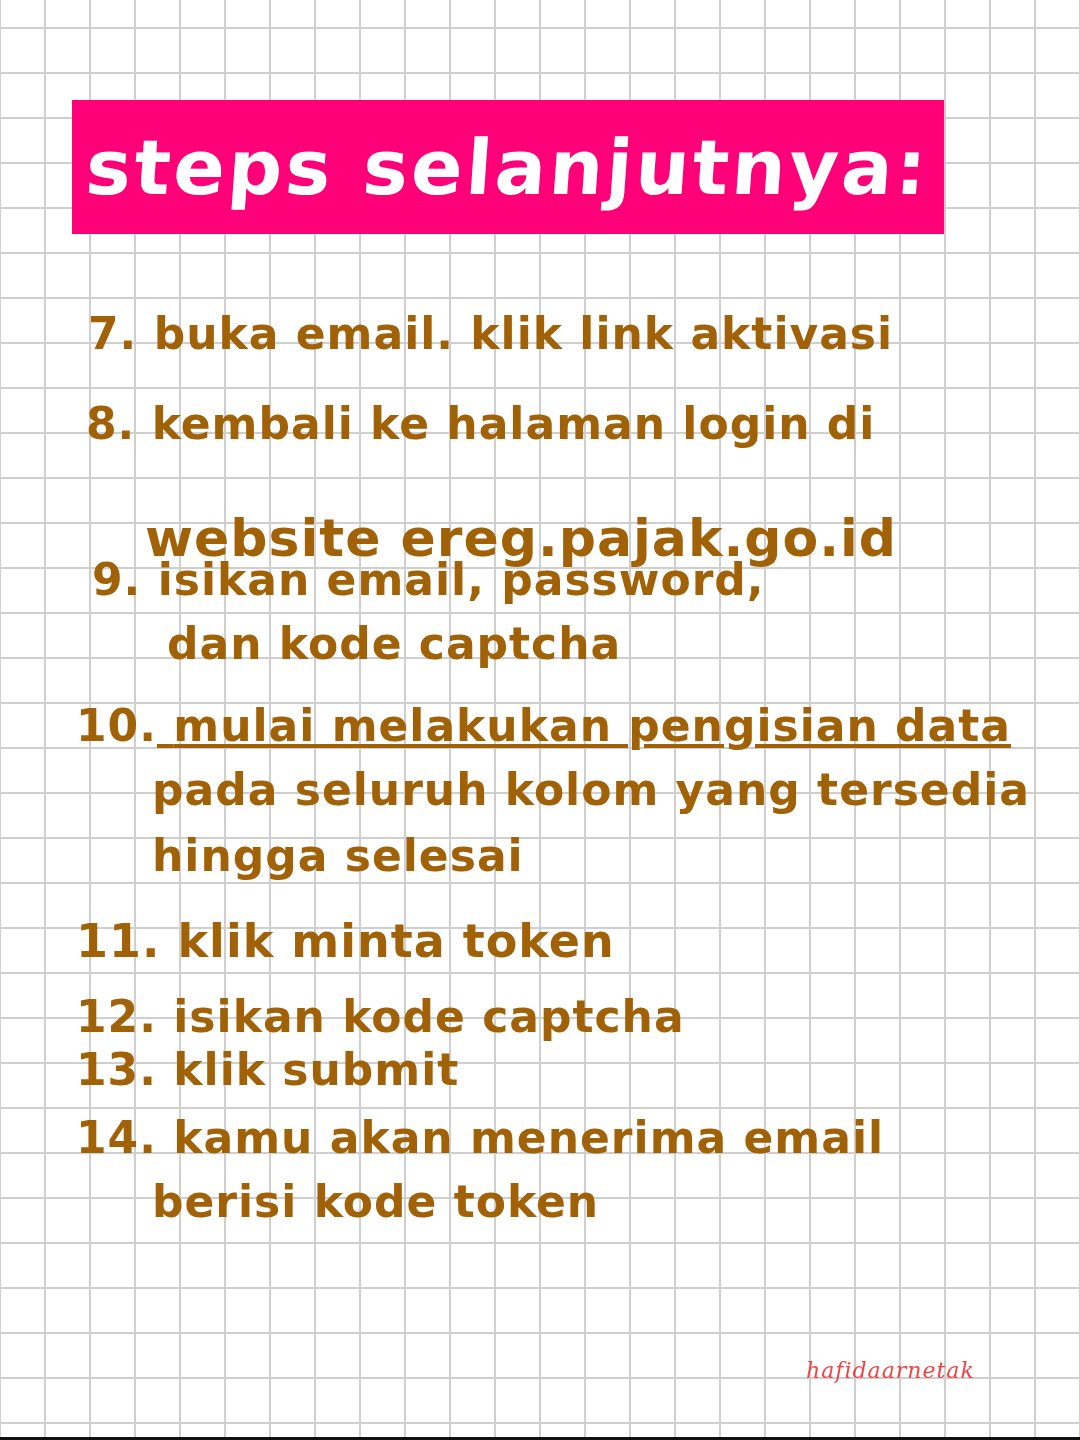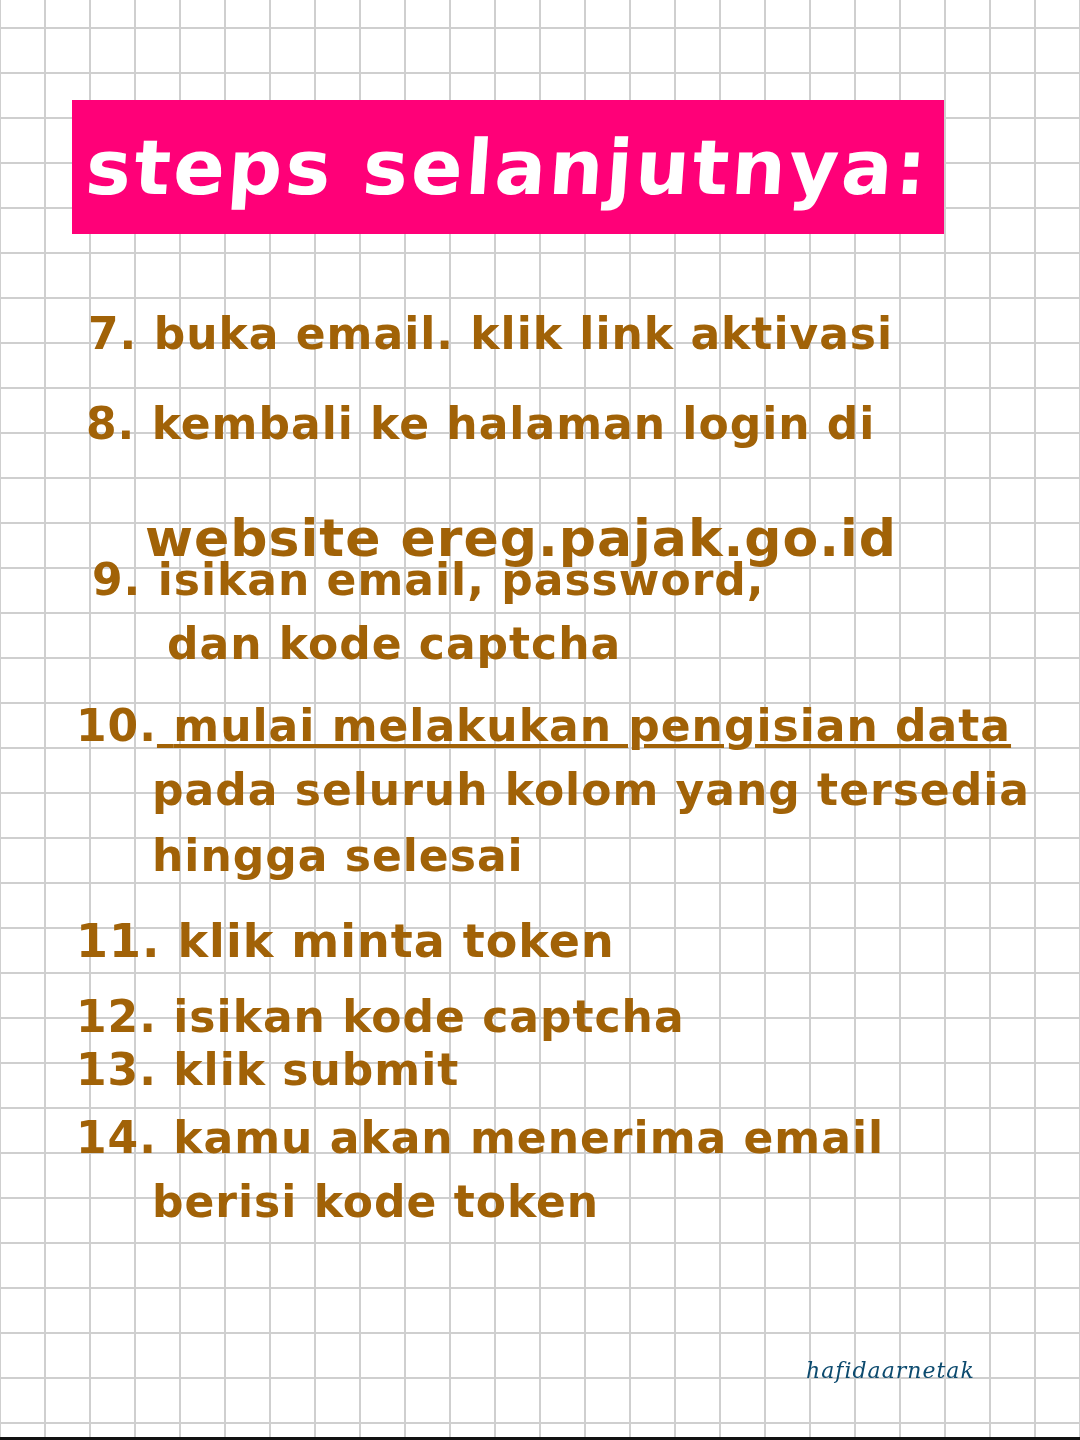--- a/index.html
+++ b/index.html
@@ -26,21 +26,21 @@
     .step {
       position: absolute; color: #a16207; font-weight: bold;
       font-size: 46px; line-height: 1; white-space: nowrap;
       font-family: "DejaVu Sans", sans-serif;
       letter-spacing: 1px;
     }
     .step .num { display: inline-block; }
     .signature {
       position: absolute; left: 806px; top: 1358px;
       font-family: "DejaVu Serif", serif; font-style: italic;
-      font-size: 22px; color: #0c4a6e; letter-spacing: 1px;
+      font-size: 22px; color: #ef4444; letter-spacing: 1px;
     }
     .bottom-bar {
       position: absolute; left: 0; bottom: 0; width: 1080px; height: 3px; background: #111;
     }
   </style>
 </head>
 <body>
 
 <div class="banner">
   <span class="banner-title">steps selanjutnya:</span>

